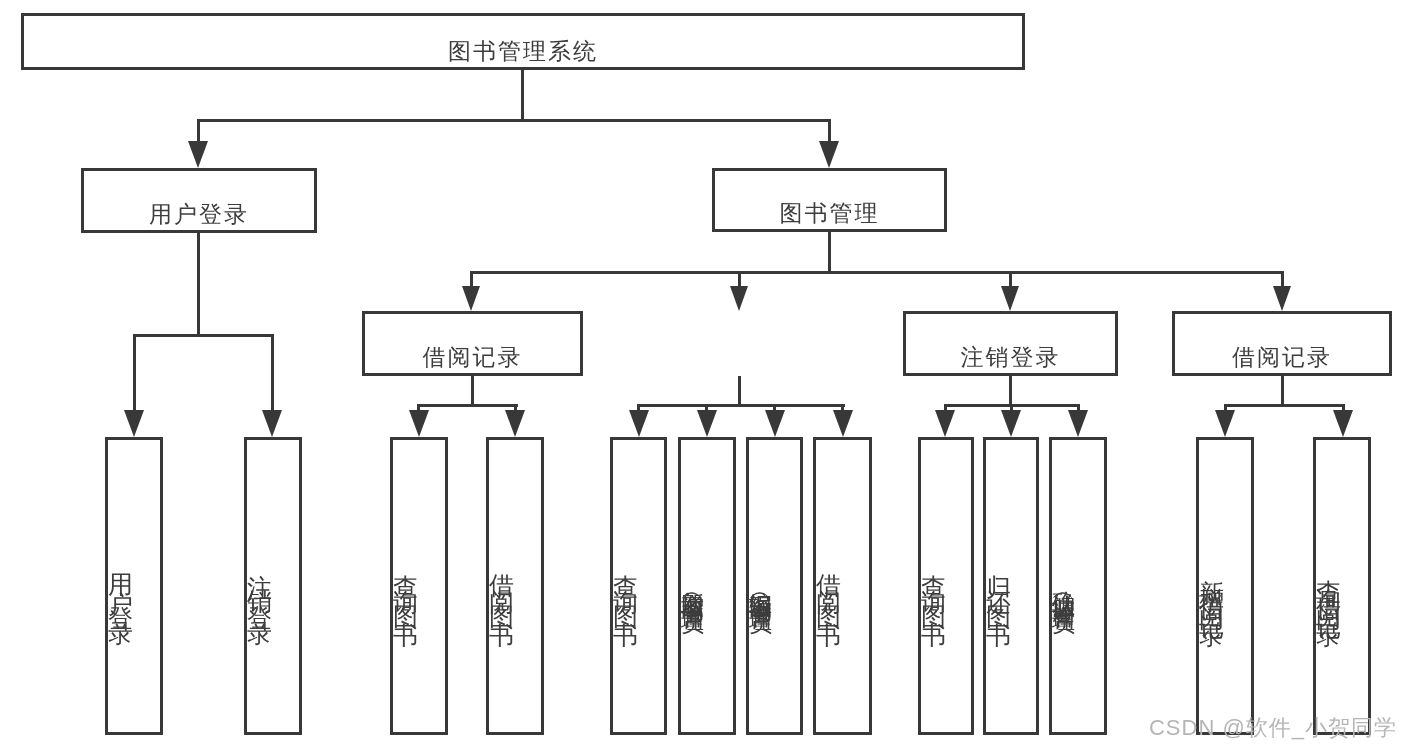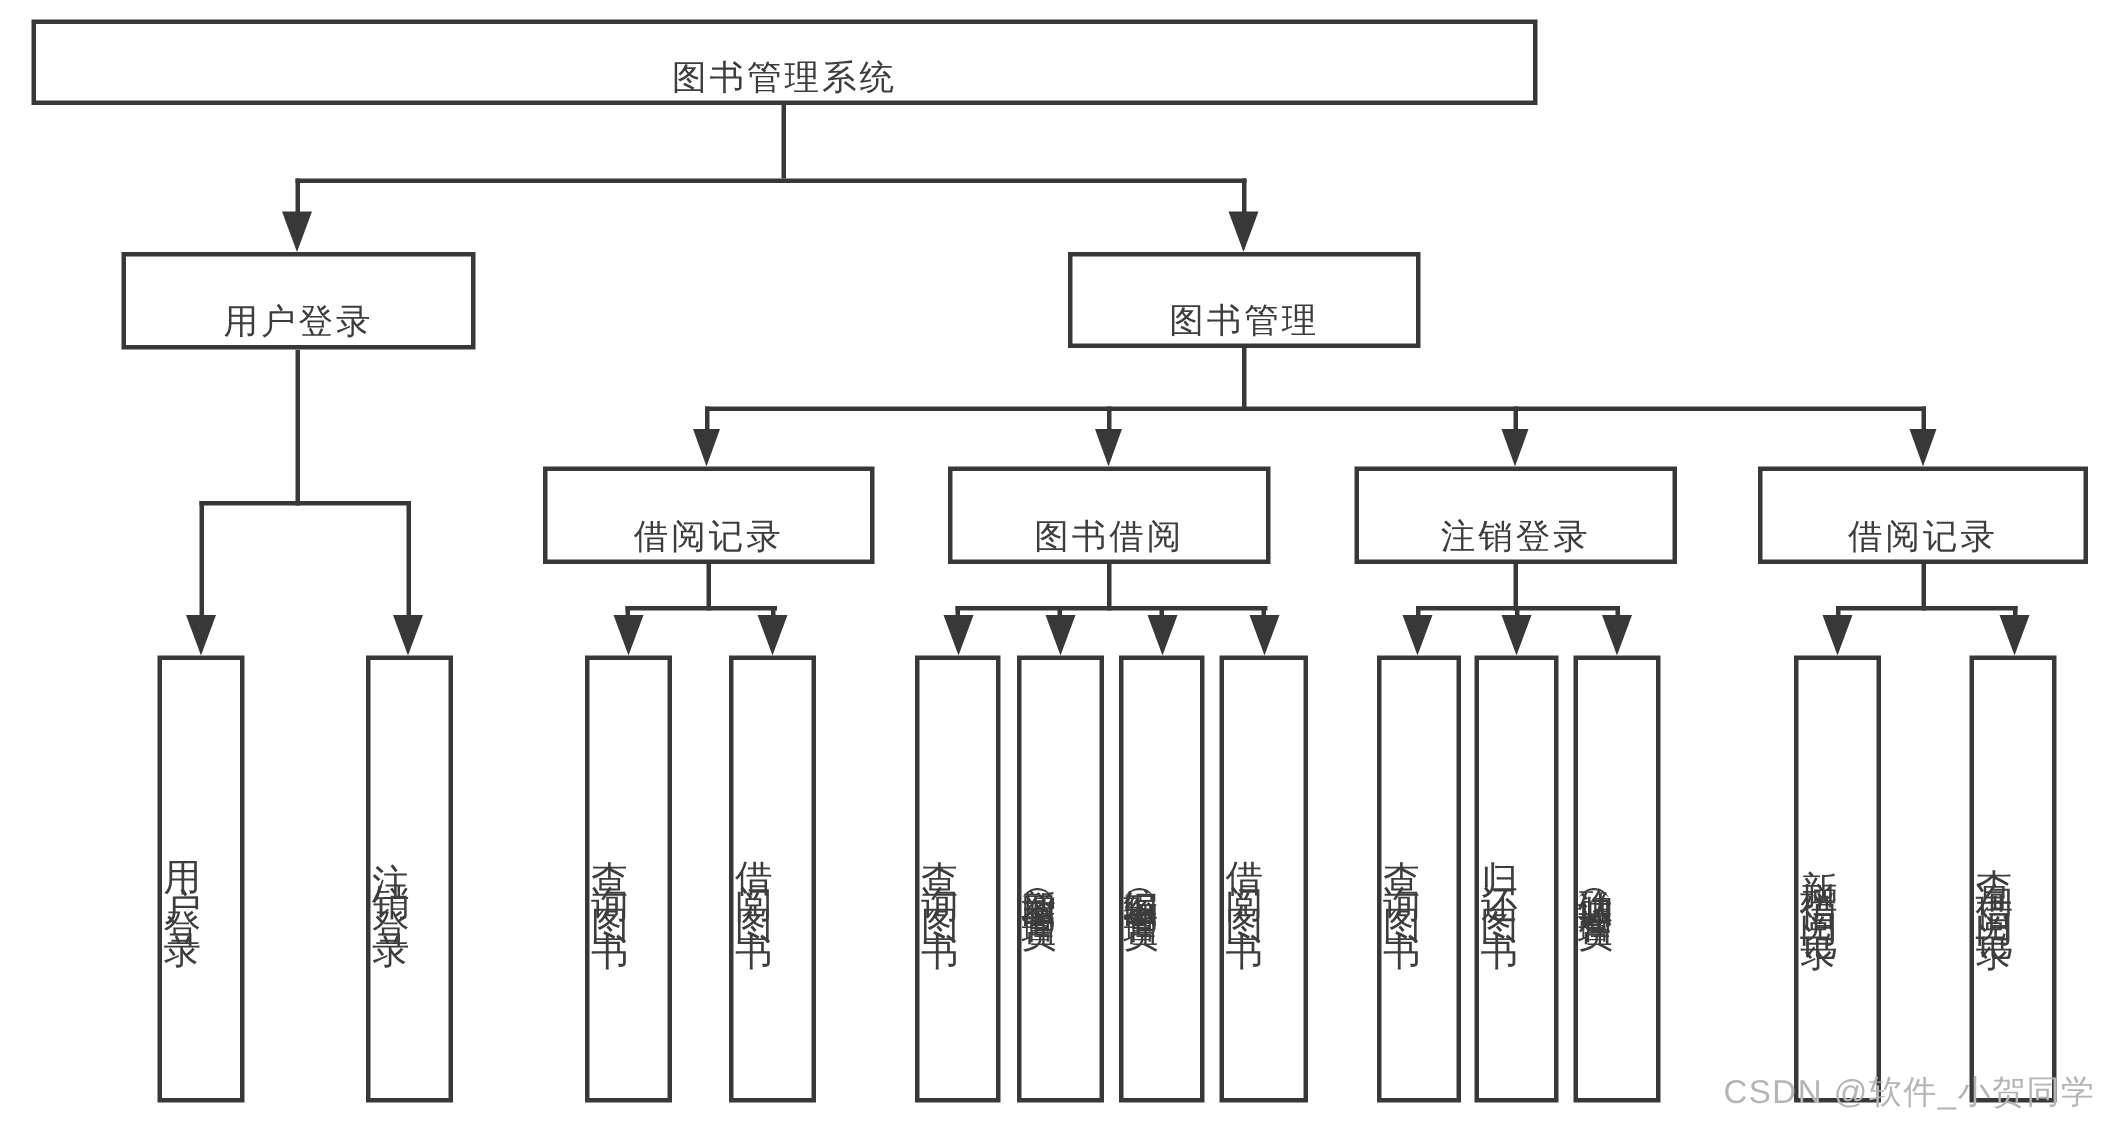--- a/index.html
+++ b/index.html
@@ -110,23 +110,20 @@
   <div class="box hbox" style="left:81px;top:168px;width:236px;height:65px;">
     <span>用户登录</span>
   </div>
   <div class="box hbox" style="left:712px;top:168px;width:235px;height:64px;">
     <span>图书管理</span>
   </div>
 
   <div class="box hbox" style="left:362px;top:311px;width:221px;height:65px;">
     <span>借阅记录</span>
   </div>
-  <div class="box hbox" style="left:632px;top:311px;width:215px;height:65px;">
-    <span>图书借阅</span>
-  </div>
   <div class="box hbox" style="left:903px;top:311px;width:215px;height:65px;">
     <span>注销登录</span>
   </div>
   <div class="box hbox" style="left:1172px;top:311px;width:220px;height:65px;">
     <span>借阅记录</span>
   </div>
 
   <div class="box leaf sp-wide" style="left:105px;top:437px;width:58px;height:298px;">
     <span>用户登录</span>
   </div>

